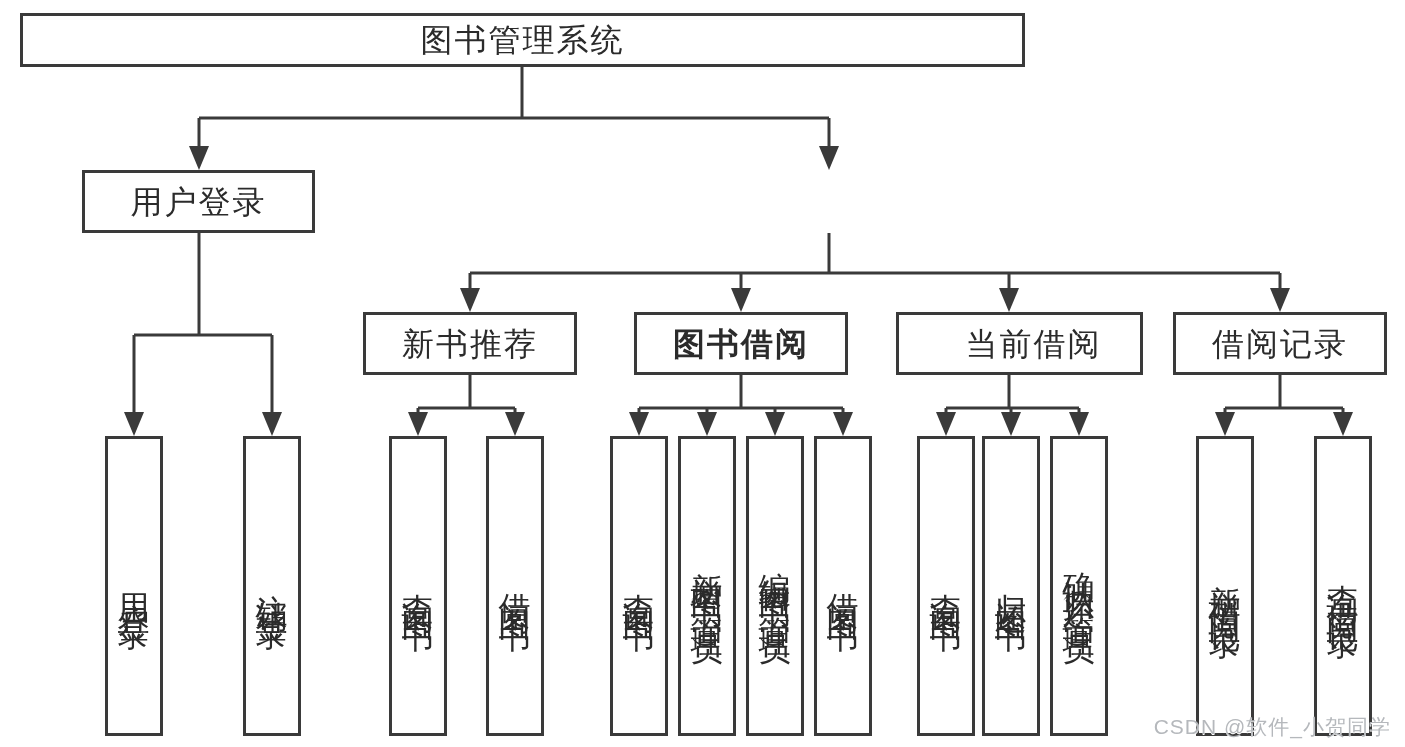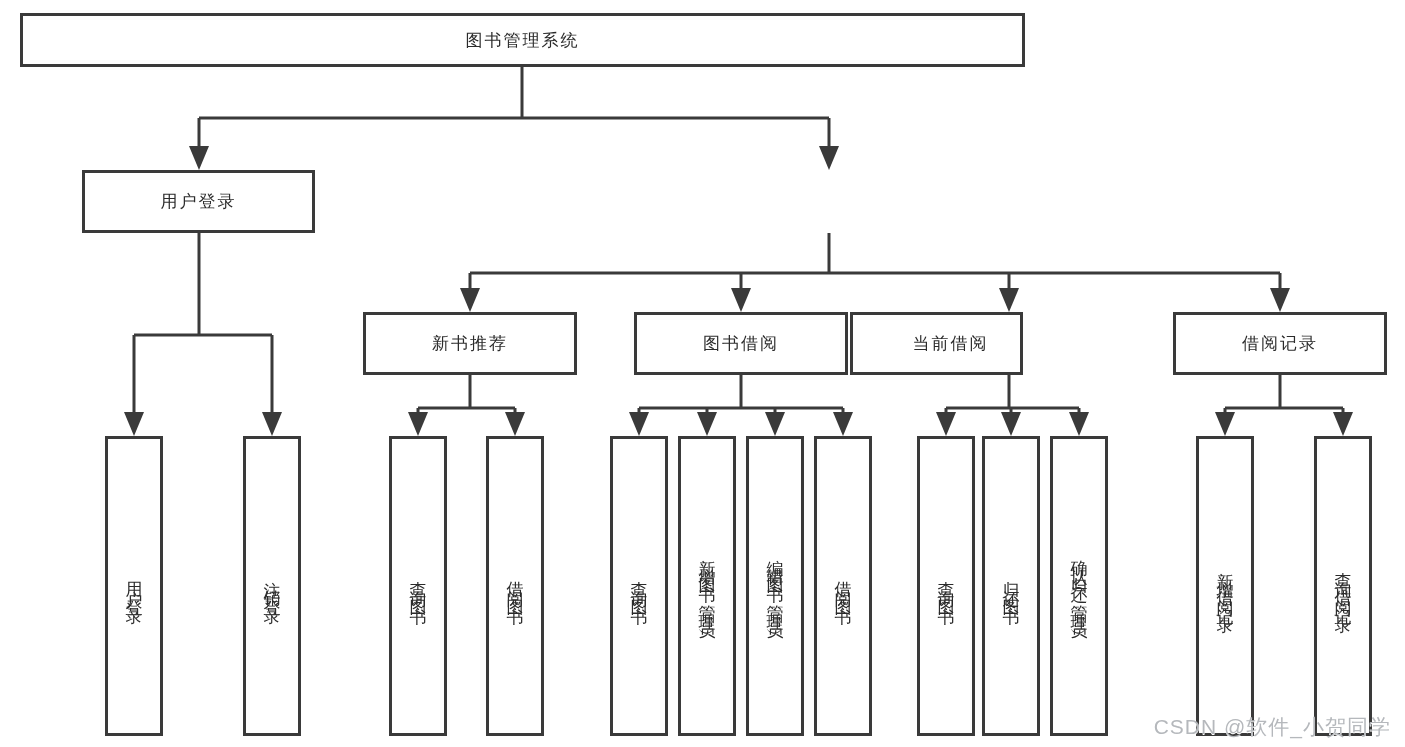--- a/index.html
+++ b/index.html
@@ -17,21 +17,21 @@
   }
   .box {
     position: absolute;
     box-sizing: border-box;
     border: 3px solid #3a3a3a;
     background: #ffffff;
     display: flex;
     align-items: center;
     justify-content: center;
     color: #2b2b2b;
-    font-size: 17px;
+    font-size: 32px;
     line-height: 1;
     letter-spacing: 2px;
     text-align: center;
   }
   .box.v span {
     writing-mode: vertical-rl;
     text-orientation: mixed;
     letter-spacing: 9px;
     white-space: nowrap;
   }
@@ -64,25 +64,25 @@
 
   <div class="box" style="left:82px; top:170px; width:233px; height:63px;">
     <span>用户登录</span>
   </div>
 
 
   <div class="box" style="left:363px; top:312px; width:214px; height:63px;">
     <span>新书推荐</span>
   </div>
 
-  <div class="box" style="left:634px; top:312px; width:214px; height:63px;">
+  <div class="box" style="left:634px; top:312px; width:214px; height:63px;font-weight:bold;">
     <span>图书借阅</span>
   </div>
 
-  <div class="box" style="left:850px; top:312px; width:173px; height:63px;padding-left:28px;">
+  <div class="box" style="left:896px; top:312px; width:247px; height:63px;padding-left:28px;">
     <span>当前借阅</span>
   </div>
 
   <div class="box" style="left:1173px; top:312px; width:214px; height:63px;">
     <span>借阅记录</span>
   </div>
 
   <div class="box v" style="left:105px; top:436px; width:58px; height:300px;">
     <span>用户登录</span>
   </div>

